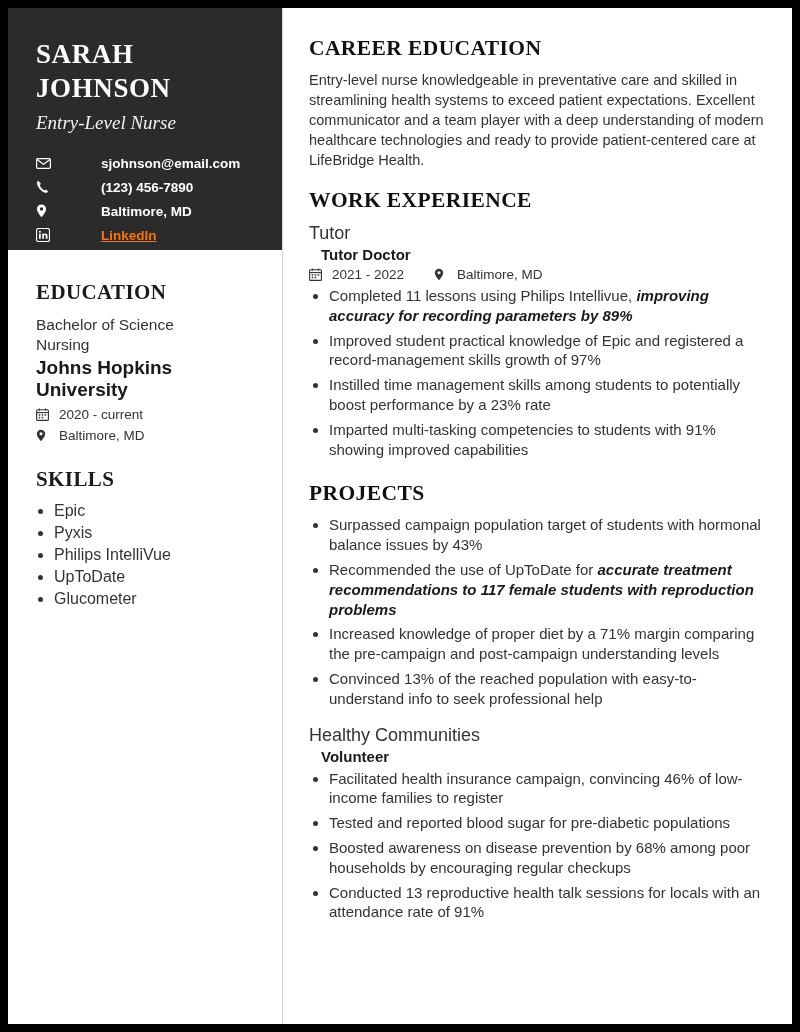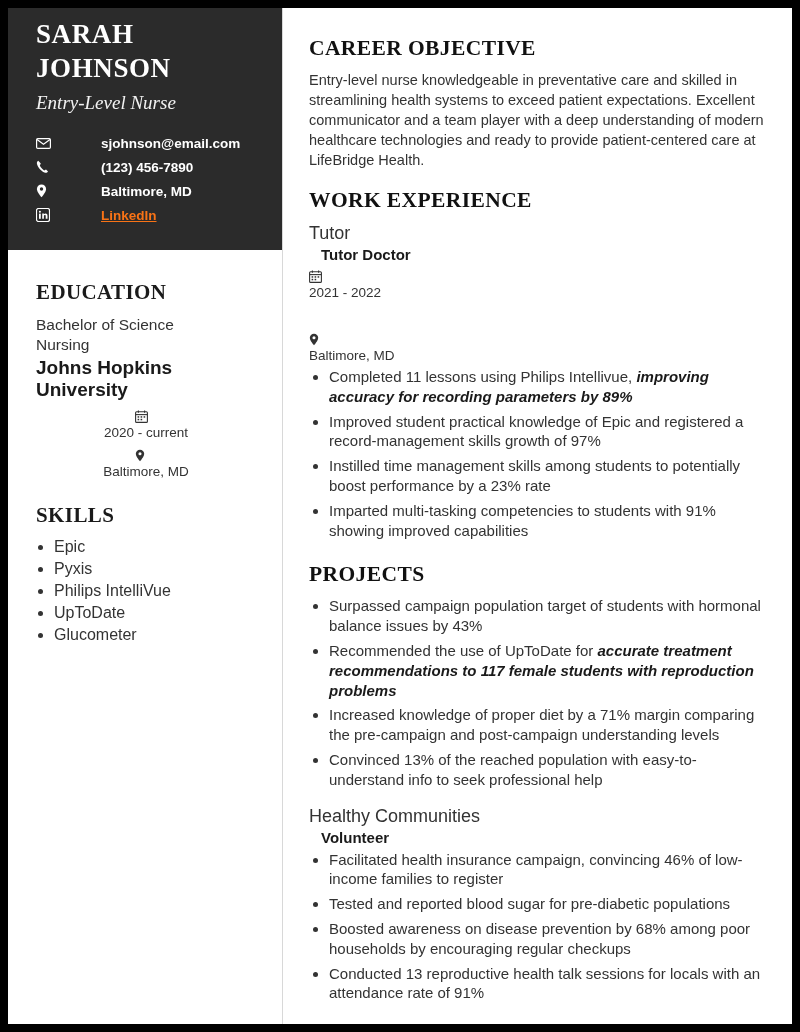--- a/index.html
+++ b/index.html
@@ -26,21 +26,21 @@
   
   .sidebar {
     width: 274px;
     flex: 0 0 274px;
     background: #ffffff;
     position: relative;
   }
   .sidebar-dark {
     background: #2b2b2b;
     color: #ffffff;
-    padding: 10px 26px 22px 28px;
+    padding: 30px 26px 22px 28px;
     box-sizing: border-box;
     height: 242px;
   }
   .name {
     font-family: "Liberation Serif", serif;
     font-weight: bold;
     font-size: 27px;
     letter-spacing: 0.6px;
     line-height: 1.25;
     margin: 0 0 6px 0;
@@ -107,21 +107,20 @@
     font-weight: bold;
     margin-top: 2px;
     color: #1a1a1a;
   }
   .meta-row {
     display: flex;
     align-items: center;
     font-size: 13.5px;
     color: #333333;
     margin-top: 6px;
-    flex-direction: column;
   }
   .meta-row .ic {
     width: 18px;
     flex: 0 0 18px;
     display: inline-flex;
     align-items: center;
     margin-right: 5px;
   }
   .skills-list {
     margin: 0;
@@ -165,24 +164,24 @@
     margin: 10px 0 2px 0;
   }
   .entry-sub {
     font-size: 15px;
     font-weight: bold;
     color: #1a1a1a;
     margin: 0 0 4px 12px;
   }
   .entry-meta {
     display: flex;
+    align-items: center;
     font-size: 13.5px;
     color: #333333;
     margin-bottom: 4px;
-    flex-direction: column;
   }
   .entry-meta .ic {
     width: 18px;
     flex: 0 0 18px;
     display: inline-flex;
     align-items: center;
     margin-right: 5px;
   }
   .entry-meta .sep { width: 30px; flex: 0 0 30px; }
   .bullets {
@@ -288,21 +287,21 @@
         <li>UpToDate</li>
         <li>Glucometer</li>
       </ul>
     </div>
   </div>
 
   <div class="vdivider"></div>
 
   <div class="main">
 
-    <div class="main-h">CAREER OBJECTIVE</div>
+    <div class="main-h">CAREER EDUCATION</div>
     <p class="obj-text">Entry-level nurse knowledgeable in preventative care and skilled in streamlining health systems to exceed patient expectations. Excellent communicator and a team player with a deep understanding of modern healthcare technologies and ready to provide patient-centered care at LifeBridge Health.</p>
 
     <div class="main-h" style="margin-top:18px;">WORK EXPERIENCE</div>
 
     <div class="entry">
       <div class="entry-title">Tutor</div>
       <div class="entry-sub">Tutor Doctor</div>
       <div class="entry-meta">
         <span class="ic">
           <svg width="13" height="13" viewBox="0 0 13 13">

